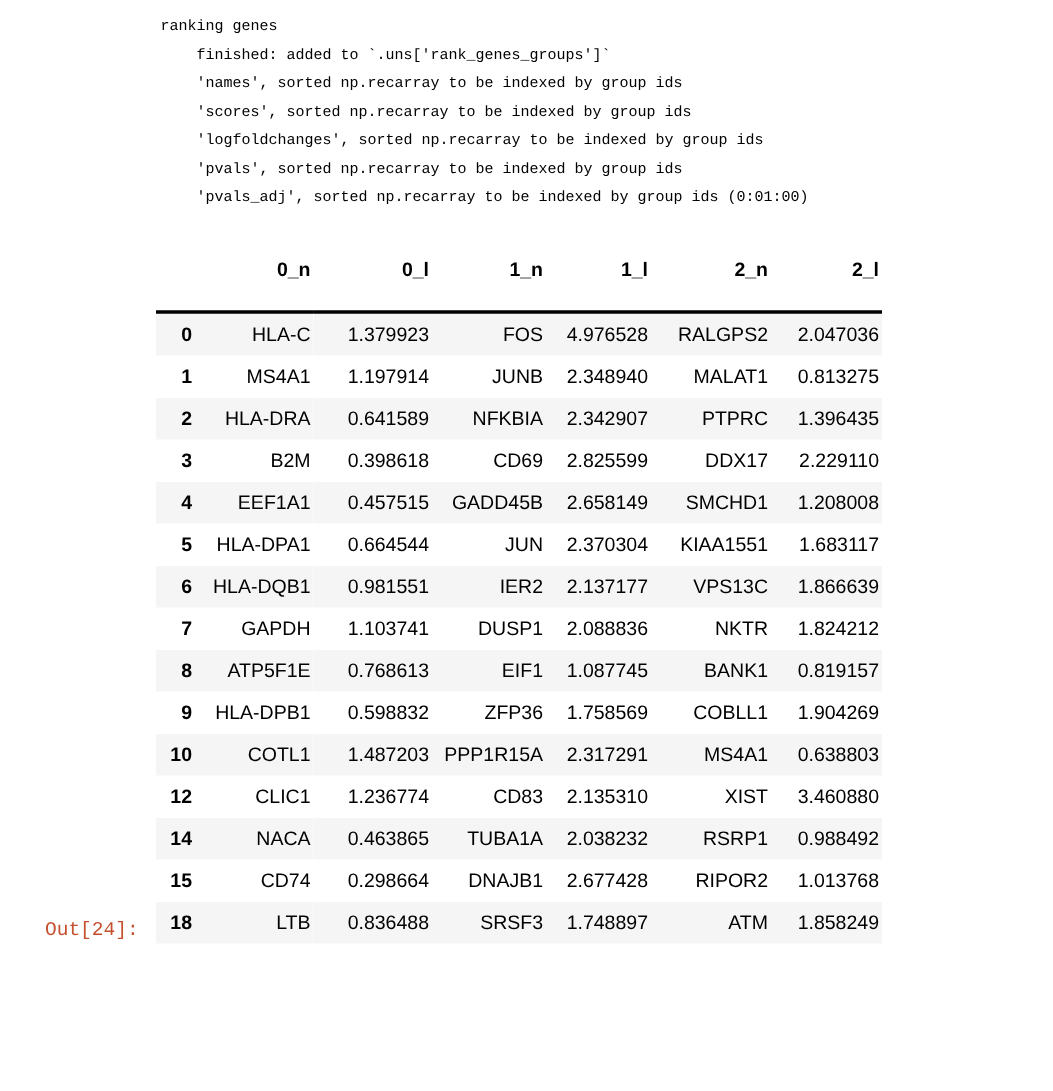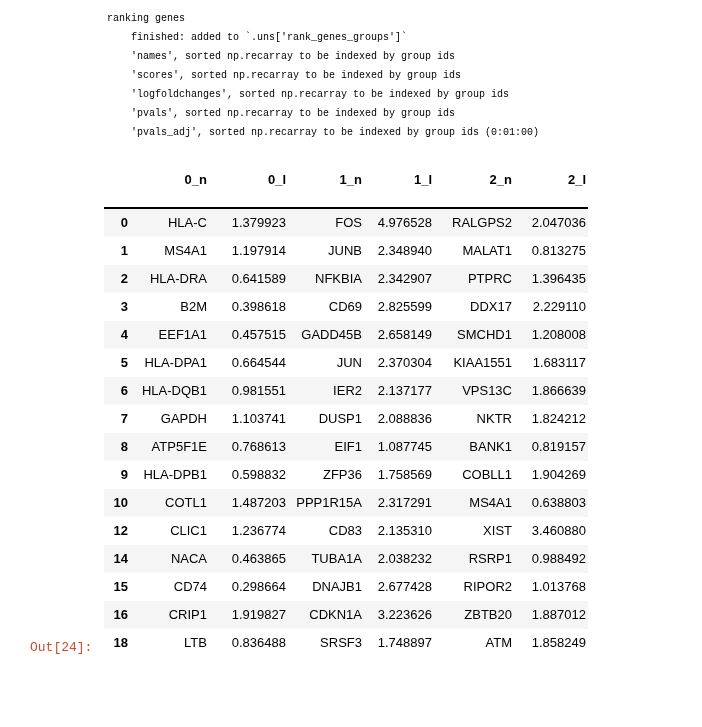--- a/index.html
+++ b/index.html
@@ -245,29 +245,20 @@
             <tr>
               <th>15</th>
               <td>CD74</td>
               <td>0.298664</td>
               <td>DNAJB1</td>
               <td>2.677428</td>
               <td>RIPOR2</td>
               <td>1.013768</td>
             </tr>
             <tr>
-              <th>16</th>
-              <td>CRIP1</td>
-              <td>1.919827</td>
-              <td>CDKN1A</td>
-              <td>3.223626</td>
-              <td>ZBTB20</td>
-              <td>1.887012</td>
-            </tr>
-            <tr>
               <th>18</th>
               <td>LTB</td>
               <td>0.836488</td>
               <td>SRSF3</td>
               <td>1.748897</td>
               <td>ATM</td>
               <td>1.858249</td>
             </tr>
           </tbody>
       </table>

